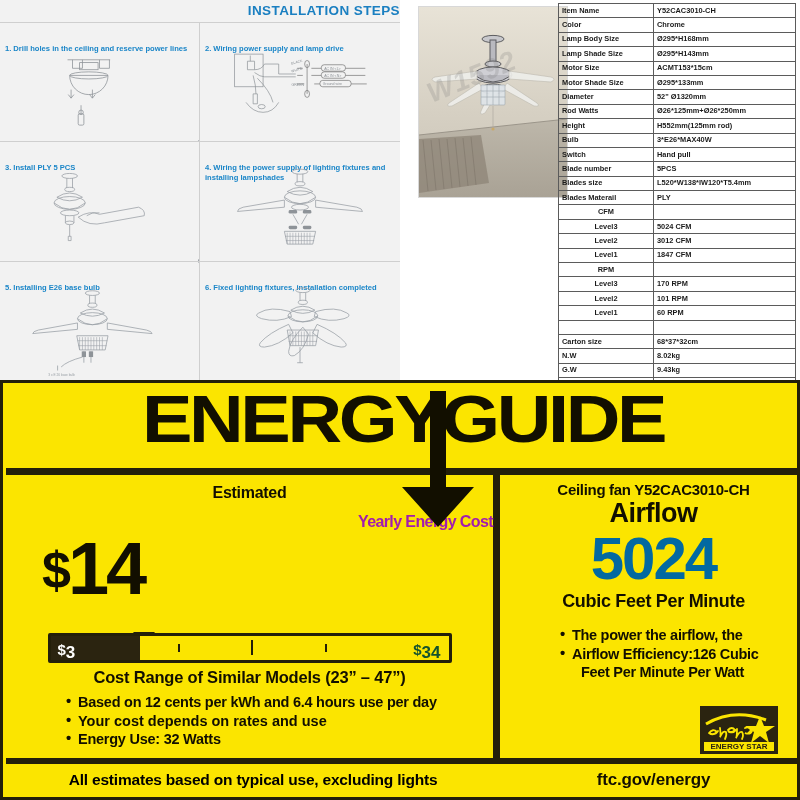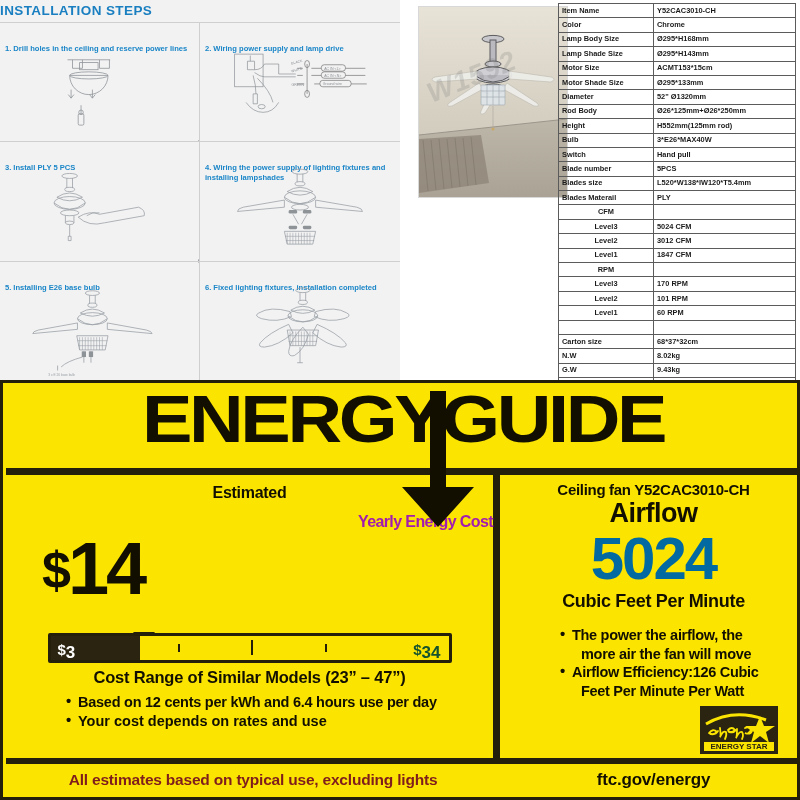--- a/index.html
+++ b/index.html
@@ -1,21 +1,21 @@
 <!DOCTYPE html>
 <html><head>
 <meta charset="utf-8">
 <style>
   html,body{margin:0;padding:0;background:#fff;}
   body{width:800px;height:800px;overflow:hidden;font-family:"Liberation Sans",sans-serif;}
   #page{position:relative;width:800px;height:800px;background:#ffffff;}
 
   
   #install{position:absolute;left:0;top:0;width:400px;height:380px;background:#f2f2f2;box-sizing:border-box;}
-  #install-title{text-align:left;color:#1a7fc1;font-weight:bold;font-size:13.5px;letter-spacing:.4px;padding-top:2px;height:20px;line-height:18px;}
+  #install-title{text-align:right;color:#1a7fc1;font-weight:bold;font-size:13.5px;letter-spacing:.4px;padding-top:2px;height:20px;line-height:18px;}
   #steps-grid{position:absolute;left:0;top:22px;width:400px;height:358px;display:grid;grid-template-columns:1fr 1fr;grid-template-rows:1fr 1fr 1fr;}
   .step{position:relative;border-top:1px solid #cfcfcf;box-sizing:border-box;padding:21px 5px 0 5px;overflow:hidden;}
   .step:nth-child(odd){border-right:1px solid #cfcfcf;}
   .step-label{color:#1b86c8;font-size:7.6px;font-weight:bold;line-height:9.5px;}
   .step-label .num{margin-right:2px;}
   .step-art{position:absolute;left:0;right:0;bottom:2px;top:24px;}
   .step-art svg{width:100%;height:100%;}
   .dot{position:absolute;width:3px;height:3px;background:#9aa0a6;border-radius:50%;}
 
   
@@ -85,21 +85,21 @@
   .r-bullets li{font-size:14.5px;font-weight:bold;color:#120f00;line-height:18.5px;letter-spacing:-.3px;
       list-style:none;position:relative;padding-left:13px;text-indent:0;}
   .r-bullets li:before{content:"\2022";position:absolute;left:1px;top:-1px;font-size:15px;}
   .r-bullets li span.ind{display:block;padding-left:9px;}
 
   #estar{position:absolute;right:22px;bottom:4px;width:78px;height:48px;background:#2b2410;padding:0;}
   #estar svg{display:block;}
 
   #eg-foot{position:absolute;left:3px;top:375px;width:794px;height:39px;border-top:6px solid #231f0a;}
   #foot-left{position:absolute;left:0;top:0;width:494px;text-align:center;font-size:15.5px;
-      font-weight:bold;color:#7f1d1d;line-height:32px;letter-spacing:-.2px;}
+      font-weight:bold;color:#000000;line-height:32px;letter-spacing:-.2px;}
   #foot-right{position:absolute;left:501px;top:0;width:293px;text-align:center;font-size:17px;
       font-weight:bold;color:#120f00;line-height:32px;letter-spacing:-.2px;}
 </style>
 </head>
 <body>
 
 <div id="page">
 
   <div id="install">
     <div id="install-title">INSTALLATION STEPS</div>
@@ -344,21 +344,21 @@
           </tr>
           <tr>
             <td class="k">Motor Shade Size</td>
             <td>Ø295*133mm</td>
           </tr>
           <tr>
             <td class="k">Diameter</td>
             <td>52" Ø1320mm</td>
           </tr>
           <tr>
-            <td class="k">Rod Body</td>
+            <td class="k">Rod Watts</td>
             <td>Ø26*125mm+Ø26*250mm</td>
           </tr>
           <tr>
             <td class="k">Height</td>
             <td>H552mm(125mm rod)</td>
           </tr>
           <tr>
             <td class="k">Bulb</td>
             <td>3*E26*MAX40W</td>
           </tr>
@@ -476,33 +476,33 @@
               <span class="d">$</span><span class="n">34</span>
             </div>
           </div>
         </div>
 
         <div class="rangecap">Cost Range of Similar Models (23” – 47”)</div>
 
         <ul class="bullets">
           <li>Based on 12 cents per kWh and 6.4 hours use per day</li>
           <li class="strong">Your cost depends on rates and use</li>
+          <li>Energy Use: 32 Watts</li>
         </ul>
       </div>
 
       <div id="col-right">
         <div class="r-model">Ceiling fan Y52CAC3010-CH</div>
         <div class="r-airflow">Airflow</div>
         <div class="r-value">5024</div>
         <div class="r-unit">Cubic Feet Per Minute</div>
 
         <ul class="r-bullets">
           <li>
             <span>The power the airflow, the</span>
-            <span class="ind">more air the fan will move</span>
           </li>
           <li>
             <span>Airflow Efficiency:126 Cubic</span>
             <span class="ind">Feet Per Minute Per Watt</span>
           </li>
         </ul>
 
         <div id="estar">
           <svg width="78" height="48" viewBox="0 0 78 48">
             <rect width="78" height="48" fill="#2b2410"></rect>

